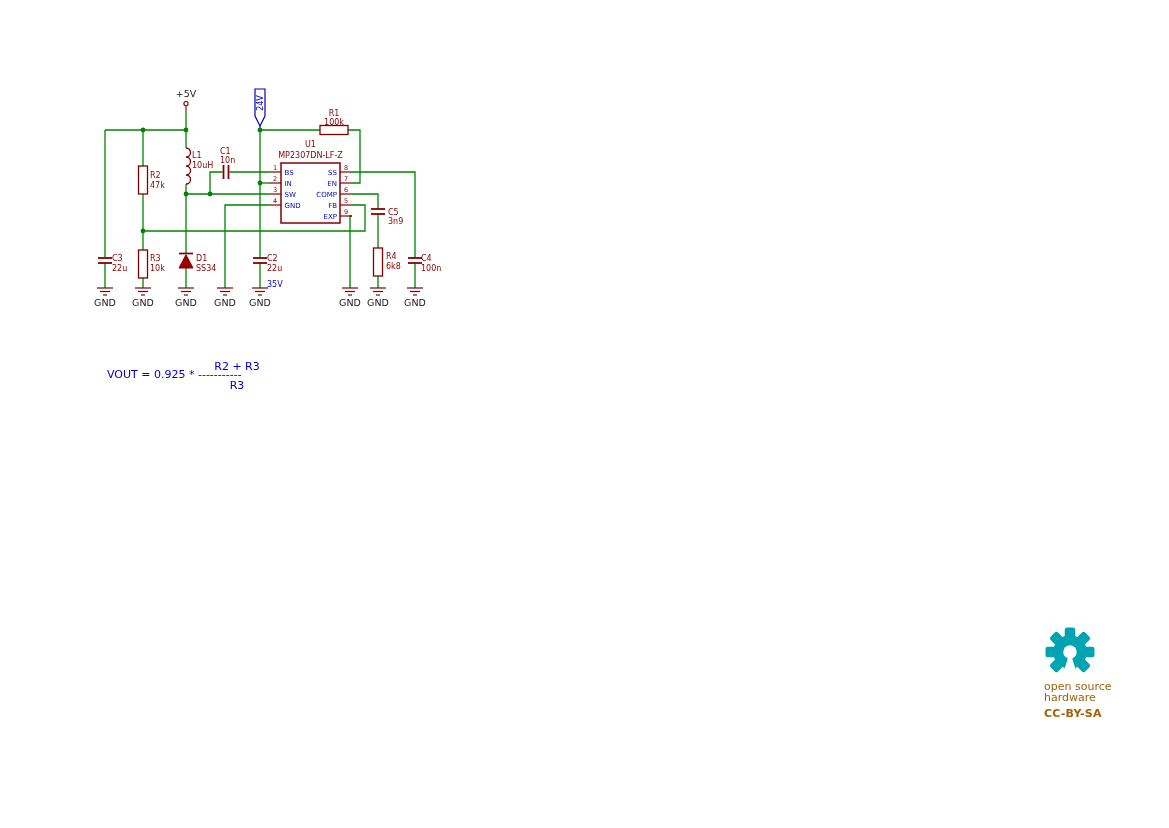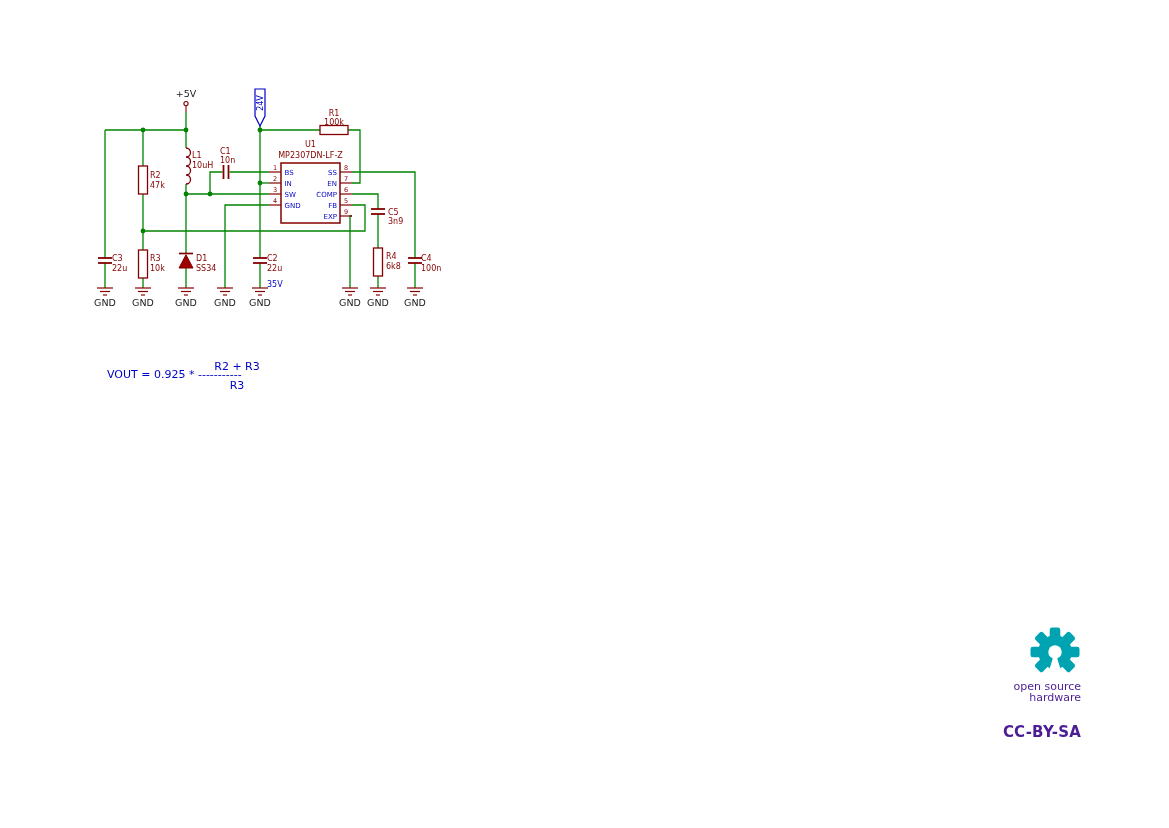--- a/index.html
+++ b/index.html
@@ -6,23 +6,23 @@
             font-family:"DejaVu Sans",sans-serif;}
   #schematic{position:absolute;left:0;top:0;}
   text{font-family:"DejaVu Sans",sans-serif;}
   .t-comp{fill:#840000;font-size:8px;}
   .t-pinnum{fill:#840000;font-size:6.5px;}
   .t-pinname{fill:#0000c8;font-size:7px;}
   .t-net{fill:#0000c8;font-size:8px;}
   .t-gnd{fill:#1a1a1a;font-size:9.5px;}
   .t-pwr{fill:#1a1a1a;font-size:9.5px;}
   .t-formula{fill:#0000c8;font-size:11px;}
-  .badge{position:absolute;left:995px;top:627px;width:86px;text-align:right;color:#4c1d95;}
+  .badge{position:absolute;left:1044px;top:627px;width:86px;text-align:left;color:#a16207;}
   .badge .line{font-size:11px;line-height:11px;}
-  .badge .lic{font-size:15px;font-weight:700;margin-top:20px;letter-spacing:.2px;}
+  .badge .lic{font-size:11px;font-weight:700;margin-top:4px;letter-spacing:.2px;}
 </style>
 </head>
 <body>
 
 <svg id="schematic" width="1169" height="828" viewBox="0 0 1169 828">
 
   <defs>
     <g id="res-sym">
         <rect x="-4.5" y="-14" width="9" height="28"></rect>
       </g>

